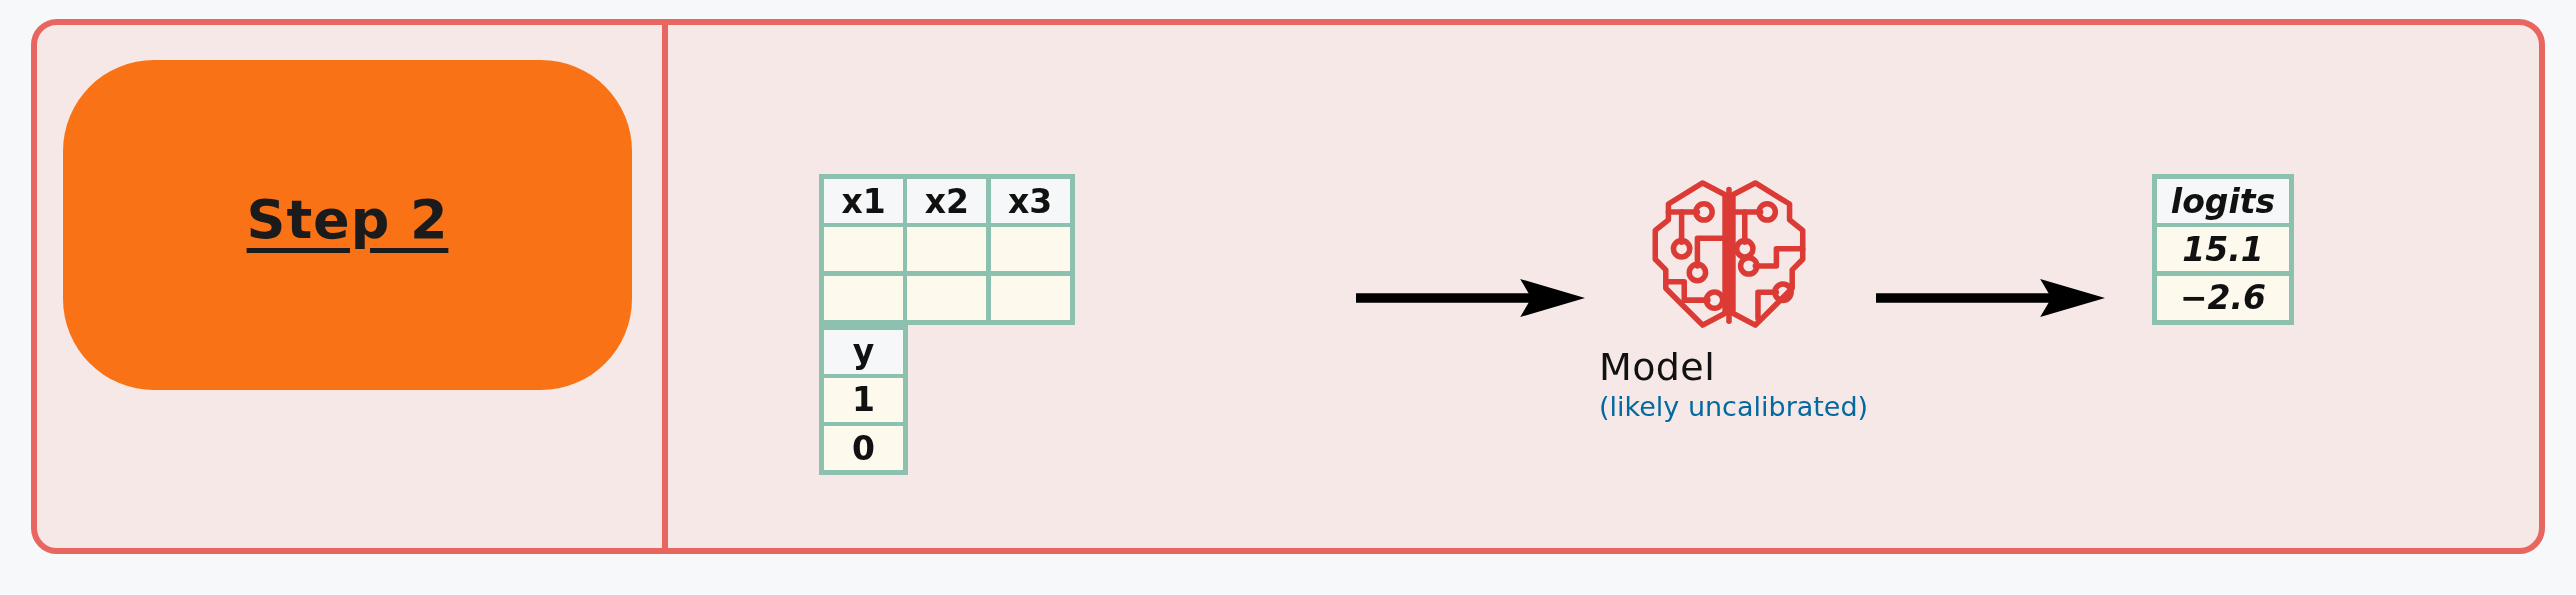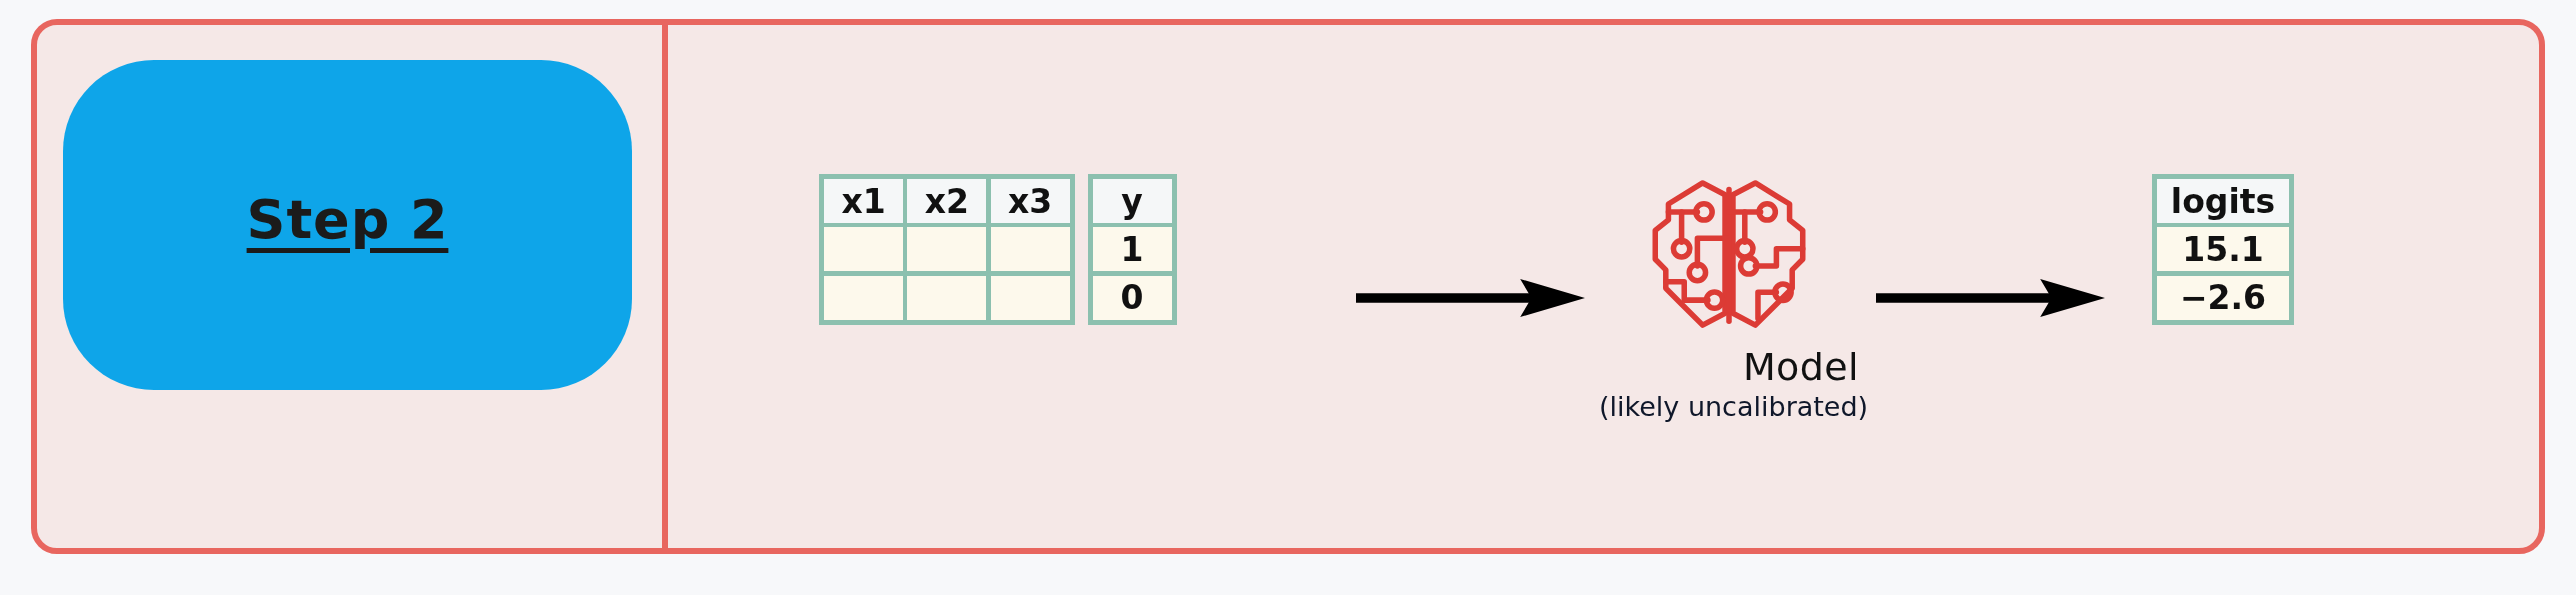--- a/index.html
+++ b/index.html
@@ -43,21 +43,21 @@
     width: 6px;
     height: 100%;
     background: #e8665f;
   }
   #step-badge {
     position: absolute;
     left: 26px;
     top: 35px;
     width: 569px;
     height: 330px;
-    background: #0ea5e9;
+    background: #f97316;
     border-radius: 91px;
     display: flex;
     flex-direction: column;
     align-items: center;
     justify-content: center;
     box-sizing: border-box;
     padding: 0 22.5px;
   }
   #step-title {
     font-size: 54px;
@@ -86,21 +86,21 @@
     top: 0;
     right: 0;
     height: 100%;
   }
 
   
   .table-group {
     position: absolute;
     display: flex;
     align-items: flex-start;
-    gap: 13px;
+    flex-direction: column;
   }
   .grid-table {
     border: 5.2px solid #8cc0af;
     background: #8cc0af;
     display: flex;
     flex-direction: column;
     gap: 4.3px;
     box-sizing: border-box;
   }
   .grid-row {
@@ -117,20 +117,21 @@
     font-size: 33px;
     font-weight: 700;
     color: #111;
     box-sizing: border-box;
   }
   .grid-cell.head {
     background: #f5f7f8;
   }
   .grid-cell.wide {
     width: 132px;
+    font-style: italic;
   }
 
   #validation-tables { left: 151px; top: 149px; }
   #validation-caption {
     position: absolute;
     left: 151px;
     top: 400px;
     width: 385px;
     text-align: center;
     font-size: 36px;
@@ -147,32 +148,32 @@
   }
   #arrow-to-model { left: 688px; top: 247px; width: 229px; }
   #arrow-to-logits { left: 1208px; top: 247px; width: 229px; }
 
   
   #model-block {
     position: absolute;
     left: 931px;
     top: 151px;
     width: 260px;
-    text-align: right;
+    text-align: left;
   }
   #model-icon { display: block; margin: 0 auto; }
   #model-label {
     font-size: 38px;
     color: #111;
     margin-top: 5.2px;
     letter-spacing: 0.4px;
   }
   #model-sublabel {
     font-size: 27px;
-    color: #0f172a;
+    color: #0369a1;
     margin-top: 1.7px;
     white-space: nowrap;
   }
 </style>
 </head>
 <body>
 
 <div id="step-card">
 
   <div id="left-panel">

